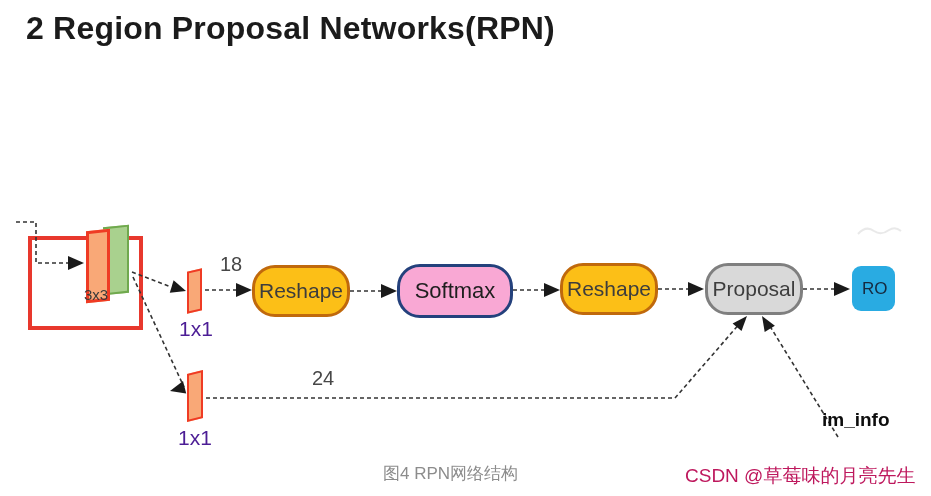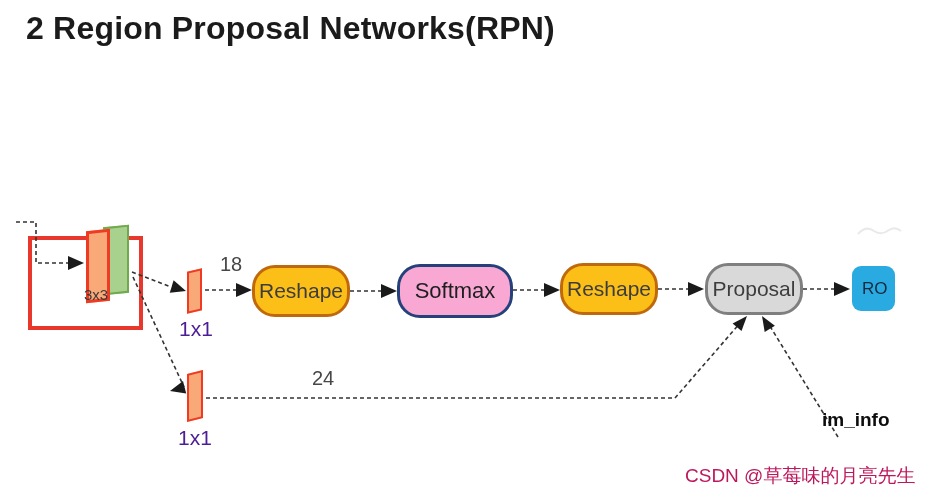--- a/index.html
+++ b/index.html
@@ -135,15 +135,16 @@
   <div class="node node-reshape2">Reshape</div>
   <div class="node node-proposal">Proposal</div>
   <div class="node node-roi">RO</div>
 
   <div class="lbl lbl-iminfo">im_info</div>
 
   <svg class="smudge" viewBox="0 0 60 22">
     <path d="M6 12 q8 -9 16 -3 q7 5 15 -1 q6 -4 12 1" stroke="#cfcfcf" stroke-width="2" fill="none"></path>
   </svg>
 
+  <div class="caption">图4 RPN网络结构</div>
   <div class="watermark">CSDN @草莓味的月亮先生</div>
 
 </div>
 
 </body></html>

